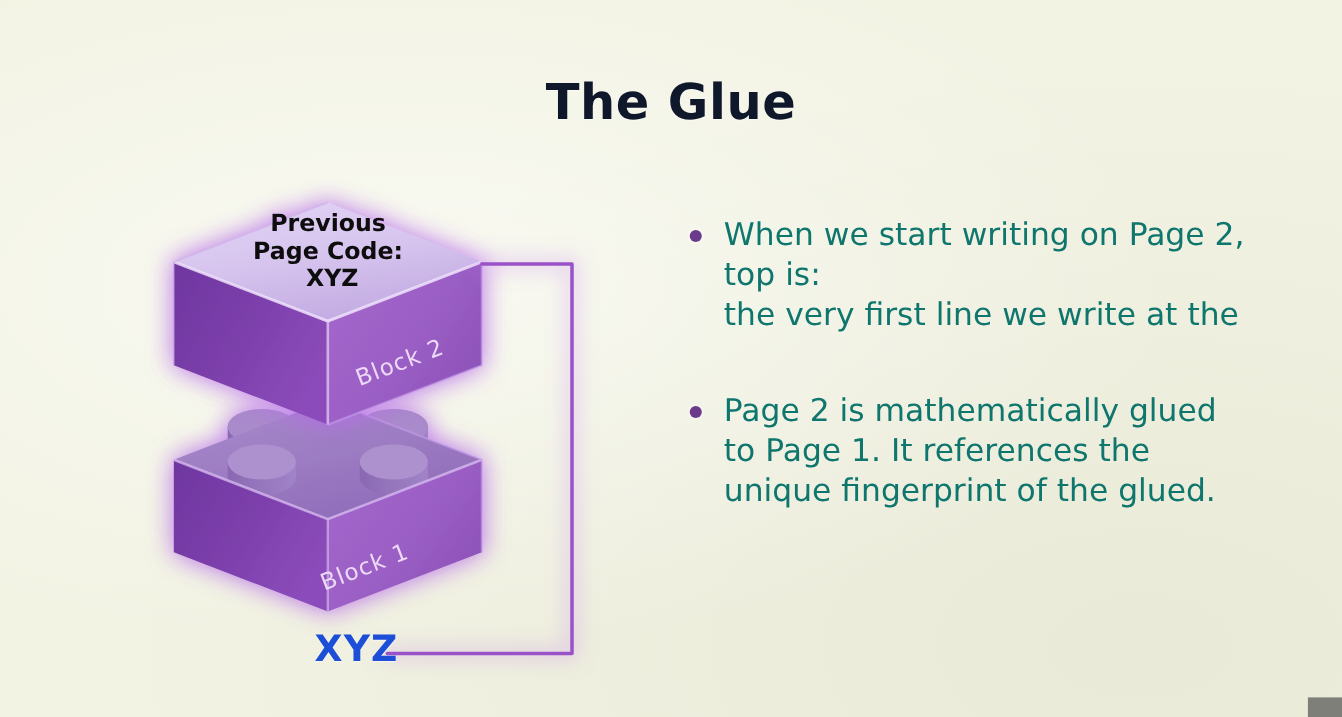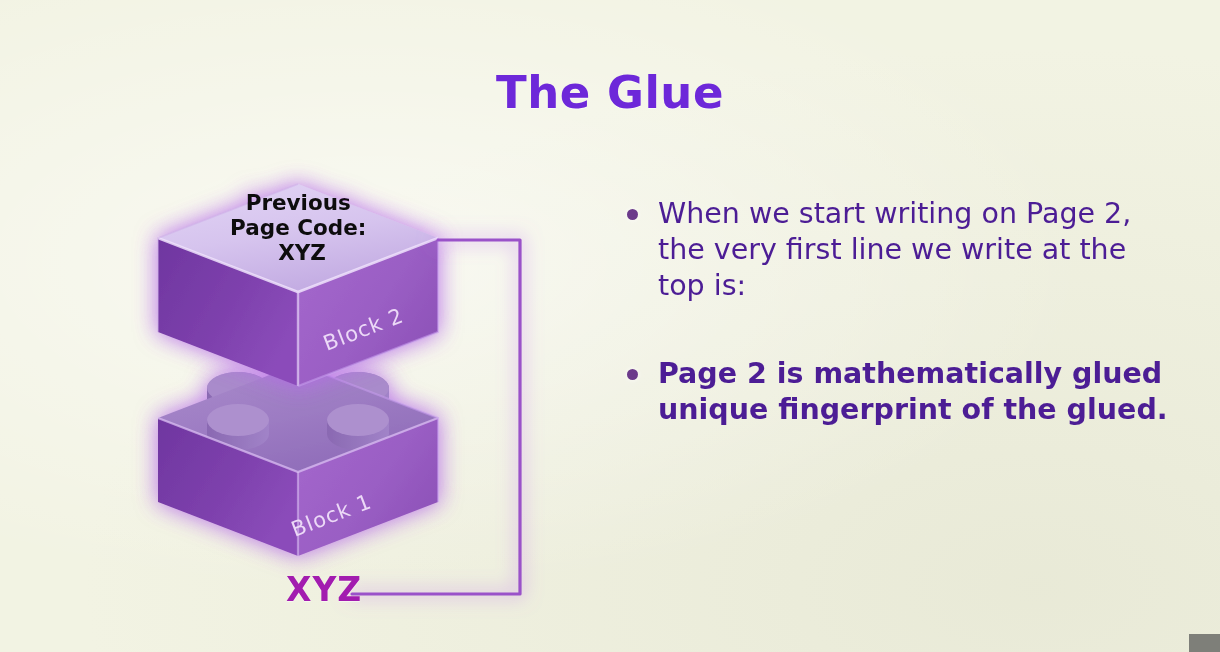--- a/index.html
+++ b/index.html
@@ -48,26 +48,26 @@
     position: absolute;
     left: 618px;
     top: 196px;
     width: 540px;
     z-index: 5;
   }
   .bullet-item {
     position: relative;
     padding-left: 40px;
     margin-bottom: 52px;
-    color: #4c1d95;
+    color: #0f766e;
     font-size: 28.5px;
     line-height: 36px;
     font-weight: 400;
   }
-  .bullet-item:last-child { margin-bottom: 0; font-weight: bold; }
+  .bullet-item:last-child { margin-bottom: 0; }
   .bullet-dot {
     position: absolute;
     left: 9px;
     top: 13px;
     width: 11px;
     height: 11px;
     border-radius: 50%;
     background: #6b3a8a;
     box-shadow: 0 0 5px rgba(255,255,255,0.85);
   }
@@ -99,42 +99,42 @@
   }
 
   
   .xyz-caption {
     position: absolute;
     left: 286px;
     top: 570px;
     font-size: 33px;
     font-weight: 700;
     letter-spacing: 1px;
-    color: #a21caf;
+    color: #1d4ed8;
     z-index: 6;
     text-shadow: 0 1px 0 rgba(255,255,255,0.5);
   }
 
   
   .corner-mark {
     position: absolute;
     right: 0;
     bottom: 0;
     width: 31px;
     height: 18px;
     background: #7e7f79;
     z-index: 9;
   }
 </style>
 </head>
 <body>
 
 <div id="slide" style="background: rgb(242, 243, 227);">
 
-  <div class="title" style="color: #6d28d9;">The Glue</div>
+  <div class="title" style="color: #0f172a;">The Glue</div>
 
   <div id="art">
     <svg width="470" height="470" viewBox="0 0 470 470" xmlns="http://www.w3.org/2000/svg">
       <defs>
 
         <filter id="glow" x="-60%" y="-60%" width="220%" height="220%">
           <feGaussianBlur stdDeviation="11" result="b"></feGaussianBlur>
           <feFlood flood-color="#b569e8" flood-opacity="0.55"></feFlood>
           <feComposite in2="b" operator="in" result="g"></feComposite>
           <feMerge>
@@ -244,27 +244,28 @@
     </svg>
   </div>
 
   <div class="xyz-caption">XYZ</div>
 
   <div class="bullets">
 
     <div class="bullet-item">
       <span class="bullet-dot"></span>
       <span class="bline">When we start writing on Page 2,</span>
+      <span class="bline">top is:</span>
       <span class="bline">the very first line we write at the</span>
-      <span class="bline">top is:</span>
     </div>
 
     <div class="bullet-item">
       <span class="bullet-dot"></span>
       <span class="bline">Page 2 is mathematically glued</span>
+      <span class="bline">to Page 1. It references the</span>
       <span class="bline">unique fingerprint of the glued.</span>
     </div>
 
   </div>
 
   <div class="corner-mark" style="background: rgb(126, 127, 121);"></div>
 
 </div>
 
 </body></html>

